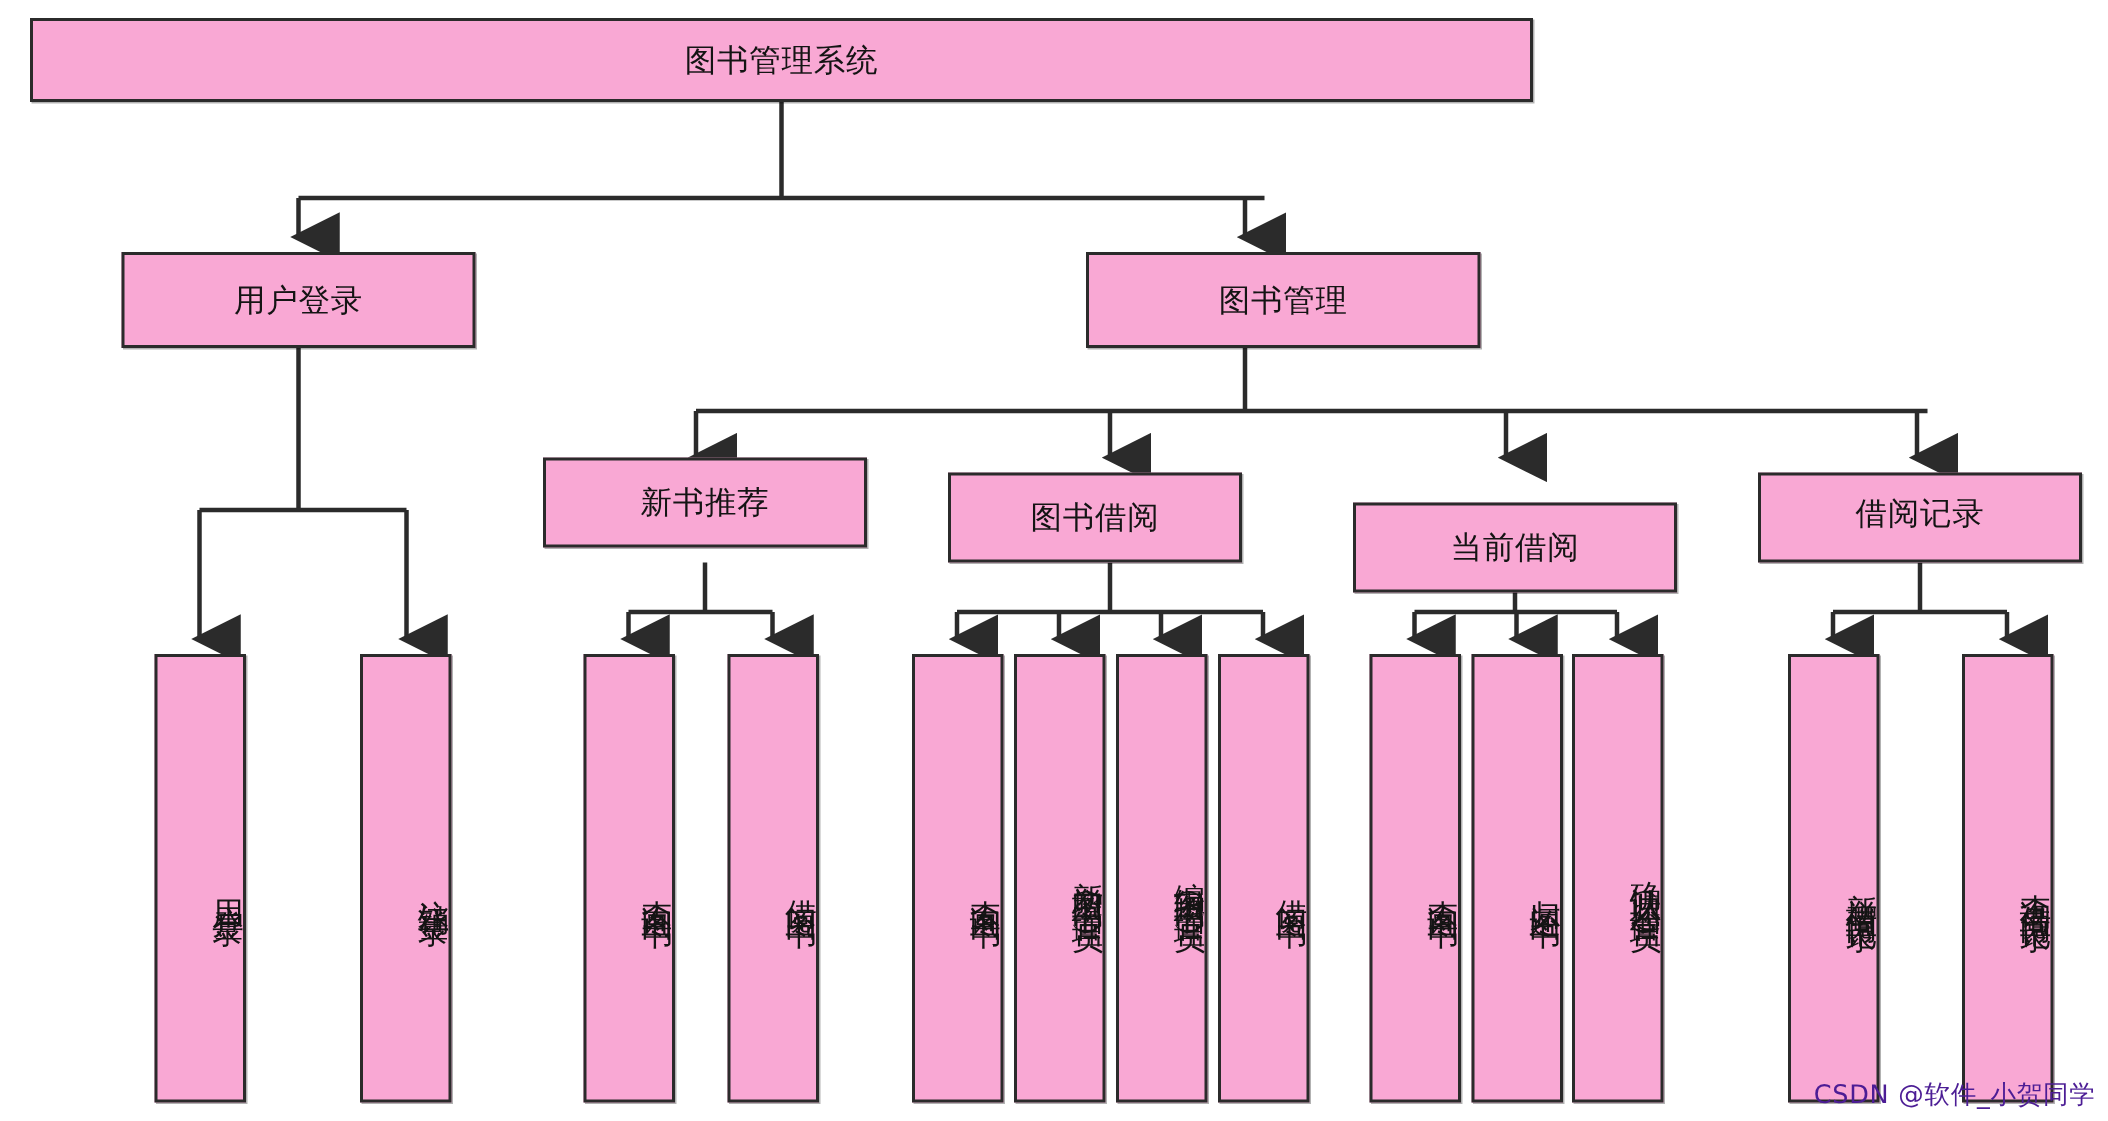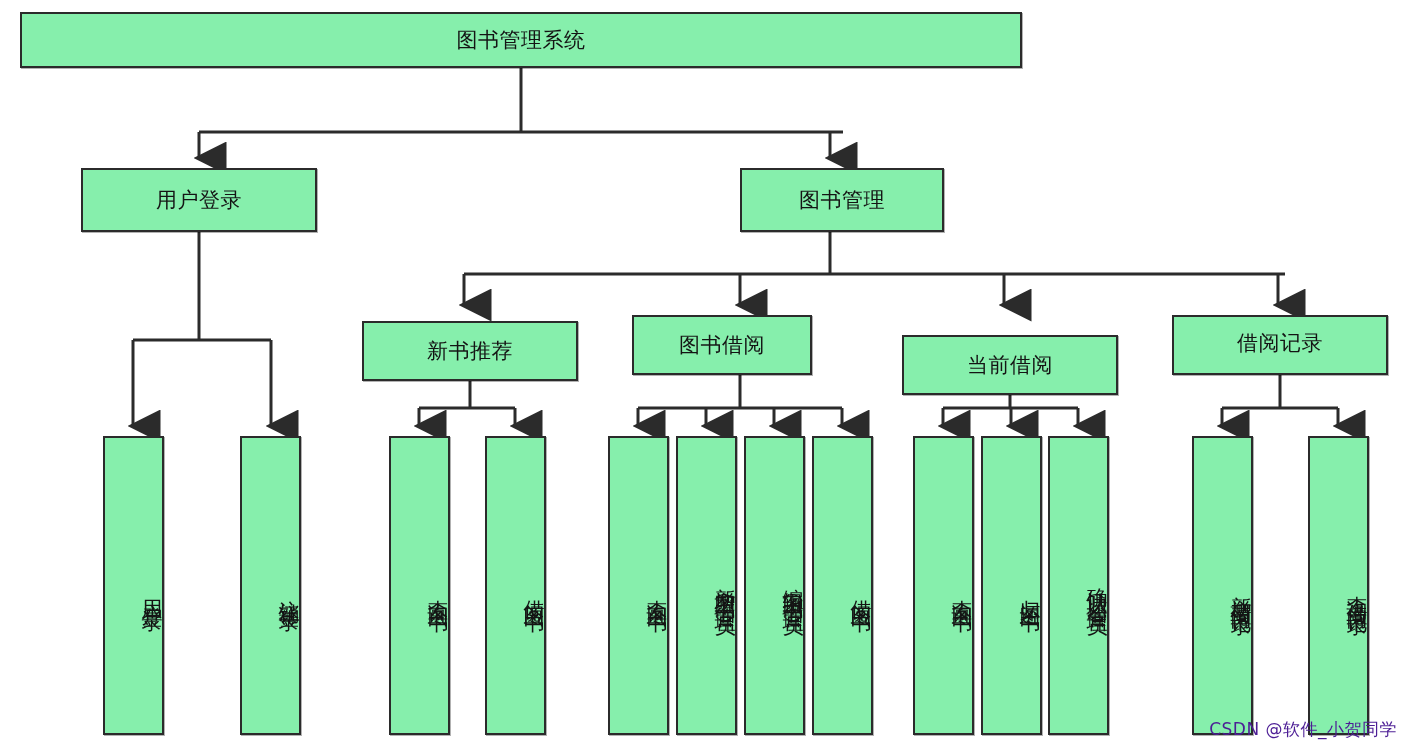--- a/index.html
+++ b/index.html
@@ -6,21 +6,21 @@
   body{
     width:1405px;height:747px;overflow:hidden;
     font-family:"DejaVu Sans","Liberation Sans",sans-serif;
     color:#1a1a1a;
   }
   #stage{position:relative;width:1405px;height:747px;background:#fff;}
   #diagram{position:absolute;left:0;top:0;width:1405px;height:747px;}
 
   .node-box{
     position:absolute;
-    background:#86efac;
+    background:#f9a8d4;
     border:2.5px solid #2b2b2b;
     box-sizing:border-box;
     box-shadow:1px 1px 0 rgba(0,0,0,0.30);
   }
   .node-label{
     position:absolute;
     left:0;top:0;right:0;bottom:0;
     display:flex;align-items:center;justify-content:center;
     font-size:21px;
     line-height:1.15;
@@ -106,28 +106,28 @@
     </g>
   </svg>
 
   <div class="node-box" style="left:20px;top:12px;width:1002px;height:56px;">
     <span class="node-label">图书管理系统</span>
   </div>
 
   <div class="node-box" style="left:81px;top:168px;width:236px;height:64px;">
     <span class="node-label">用户登录</span>
   </div>
-  <div class="node-box" style="left:740px;top:168px;width:204px;height:64px;">
+  <div class="node-box" style="left:724px;top:168px;width:263px;height:64px;">
     <span class="node-label">图书管理</span>
   </div>
 
-  <div class="node-box" style="left:362px;top:321px;width:216px;height:60px;">
+  <div class="node-box" style="left:362px;top:305px;width:216px;height:60px;">
     <span class="node-label">新书推荐</span>
   </div>
-  <div class="node-box" style="left:632px;top:315px;width:180px;height:60px;">
+  <div class="node-box" style="left:632px;top:315px;width:196px;height:60px;">
     <span class="node-label">图书借阅</span>
   </div>
   <div class="node-box" style="left:902px;top:315px;width:216px;height:60px;margin-top:20px;">
     <span class="node-label">当前借阅</span>
   </div>
   <div class="node-box" style="left:1172px;top:315px;width:216px;height:60px;font-family:Liberation Mono, monospace;">
     <span class="node-label">借阅记录</span>
   </div>
 
   <div class="node-box leaf-box" style="left:103px;top:436px;width:61px;height:299px;">

